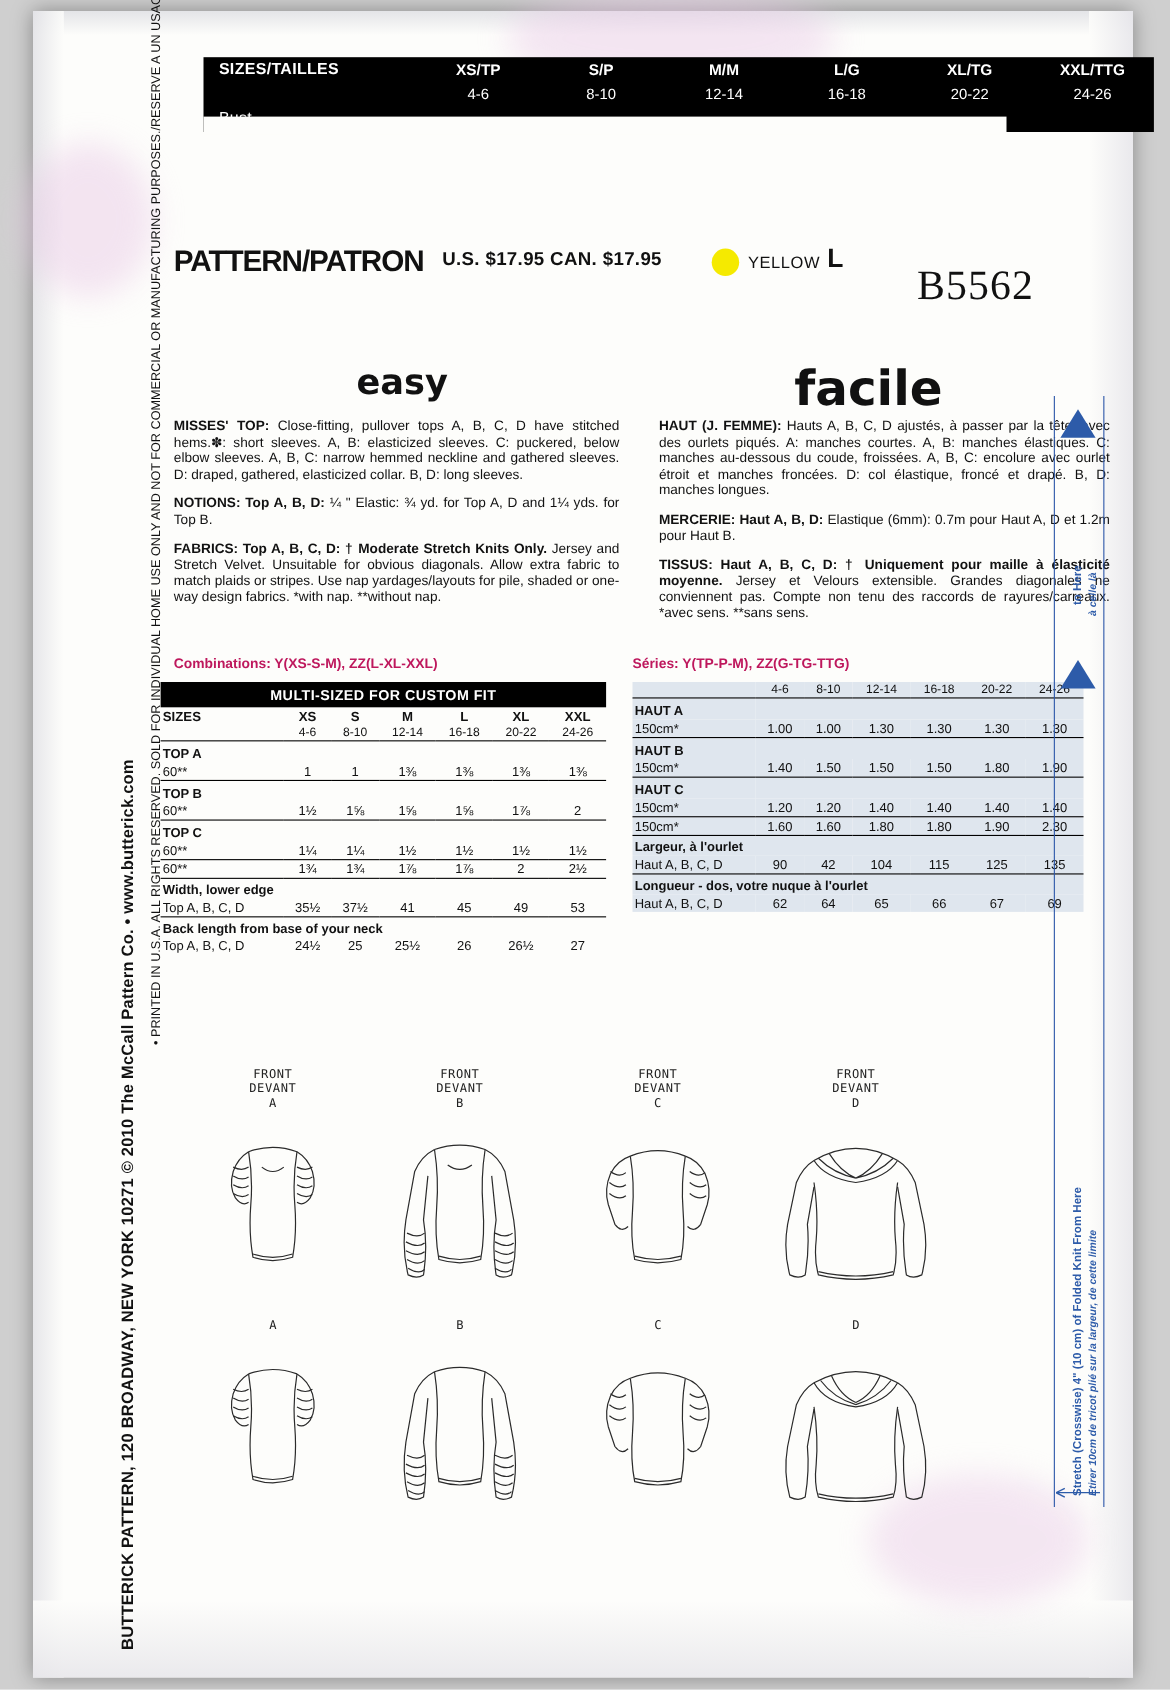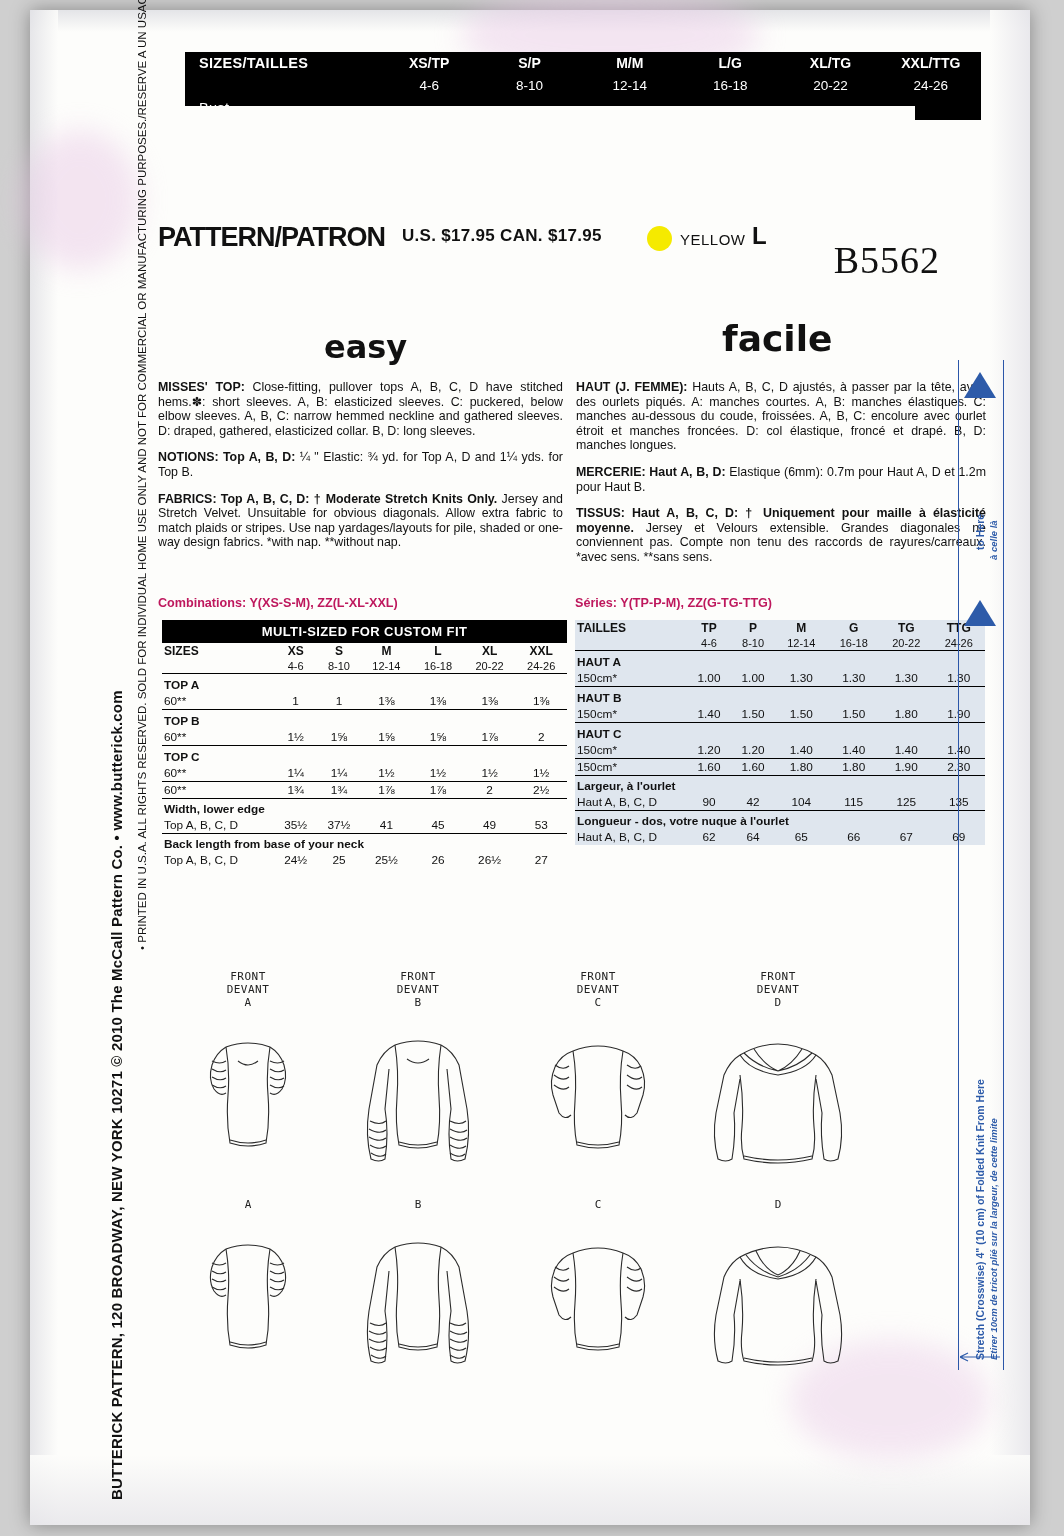--- a/index.html
+++ b/index.html
@@ -16,53 +16,53 @@
   }
   
   .edge{position:absolute;background:#efeef0;opacity:.85;}
   .e1{left:0;top:0;width:1000px;height:22px;background:linear-gradient(#dfe0e4,#fdfdfb);}
   .e2{left:0;top:0;width:28px;height:1515px;background:linear-gradient(90deg,#e2e2e6,#fdfdfb);}
   .e3{right:0;top:0;width:40px;height:1515px;background:linear-gradient(270deg,#e6e5ea,#fdfdfb);}
   .e4{left:0;bottom:0;width:1000px;height:70px;background:linear-gradient(0deg,#e7e6ea,#fdfdfb);}
   .pinkblob{position:absolute;border-radius:50%;filter:blur(14px);opacity:.45;}
 
   
-  .sizebar{position:absolute;left:155px;top:42px;width:796px;height:68px;background:#000;color:#fff;overflow:hidden;}
+  .sizebar{position:absolute;left:155px;top:42px;width:864px;height:68px;background:#000;color:#fff;overflow:hidden;}
   .sizebar .row{display:flex;align-items:center;height:22px;}
   .sizebar .lbl{width:180px;padding-left:14px;font-size:14.5px;font-weight:bold;letter-spacing:.3px;}
   .sizebar .cell{flex:1;text-align:center;font-size:14px;font-weight:bold;}
   .sizebar .row2 .cell{font-weight:normal;font-size:13.5px;}
   .clip{position:absolute;left:155px;top:96px;width:730px;height:16px;background:#fdfdfb;}
 
   
   .pattern-title{position:absolute;left:128px;top:212px;font-size:27px;font-weight:bold;letter-spacing:-1px;font-family:"Liberation Sans",sans-serif;color:#111;}
   .price{position:absolute;left:372px;top:216px;font-size:17px;font-weight:bold;color:#111;letter-spacing:.3px;}
   .dot-yellow{position:absolute;left:617px;top:216px;width:25px;height:25px;border-radius:50%;background:#f5ea00;}
   .yellow-lbl{position:absolute;left:650px;top:221px;font-size:15px;color:#111;letter-spacing:.5px;}
   .size-letter{position:absolute;left:722px;top:212px;font-size:24px;font-weight:bold;color:#111;}
   .patnum{position:absolute;right:90px;top:228px;font-size:38px;font-family:"Liberation Serif",serif;color:#111;letter-spacing:1px;}
 
   
   .easy{position:absolute;left:294px;top:318px;font-size:32px;font-weight:bold;font-family:"DejaVu Sans",sans-serif;color:#111;}
-  .facile{position:absolute;left:692px;top:308px;font-size:36px;font-weight:bold;font-family:"DejaVu Sans",sans-serif;color:#111;}
+  .facile{position:absolute;left:692px;top:318px;font-size:44px;font-weight:bold;font-family:"DejaVu Sans",sans-serif;color:#111;}
 
   
   .col{position:absolute;font-size:12.4px;line-height:14.6px;color:#111;text-align:justify;}
   .colL{left:128px;top:358px;width:405px;}
-  .colR{left:546px;top:358px;width:410px;}
+  .colR{left:569px;top:358px;width:410px;}
   .col b{font-weight:bold;}
   .col p{margin:12px 0 0 0;}
 
   .combo{position:absolute;font-size:12.6px;font-weight:bold;color:#be185d;}
   .comboL{left:128px;top:586px;}
   .comboR{left:545px;top:586px;}
 
   
   .tblwrap{position:absolute;}
-  .tl{left:132px;top:610px;width:405px;}
+  .tl{left:116px;top:610px;width:405px;}
   .tr{left:545px;top:610px;width:410px;}
   .tbl-head{background:#000;color:#fff;text-align:center;font-size:13px;font-weight:bold;letter-spacing:.4px;padding:4px 0;}
   table.yard{border-collapse:collapse;width:100%;font-size:11.8px;color:#111;}
   table.yard td{padding:1px 2px;vertical-align:top;}
   .shade{background:#dfe6ee;}
   .rowline{border-bottom:1px solid #000;}
   .lab{width:108px;font-weight:bold;}
   .lab2{width:108px;}
   .num{text-align:center;}
   .hdr td{font-weight:bold;font-size:12px;padding-bottom:0;}
@@ -250,29 +250,20 @@
         <td class="num">26½</td>
         <td class="num">27</td>
       </tr>
     </tbody>
       </table>
   </div>
 
   <div class="tblwrap tr">
     <table class="yard">
       <tbody>
-          <tr class="hdr shade">
-        <td class="lab">TAILLES</td>
-        <td class="num">TP</td>
-        <td class="num">P</td>
-        <td class="num">M</td>
-        <td class="num">G</td>
-        <td class="num">TG</td>
-        <td class="num">TTG</td>
-      </tr>
       <tr class="sub rowline shade">
         <td class="lab2"></td>
         <td class="num">4-6</td>
         <td class="num">8-10</td>
         <td class="num">12-14</td>
         <td class="num">16-18</td>
         <td class="num">20-22</td>
         <td class="num">24-26</td>
       </tr>
 

